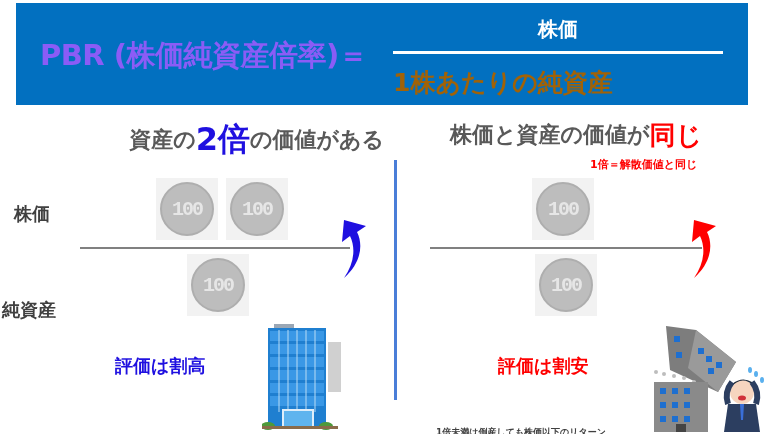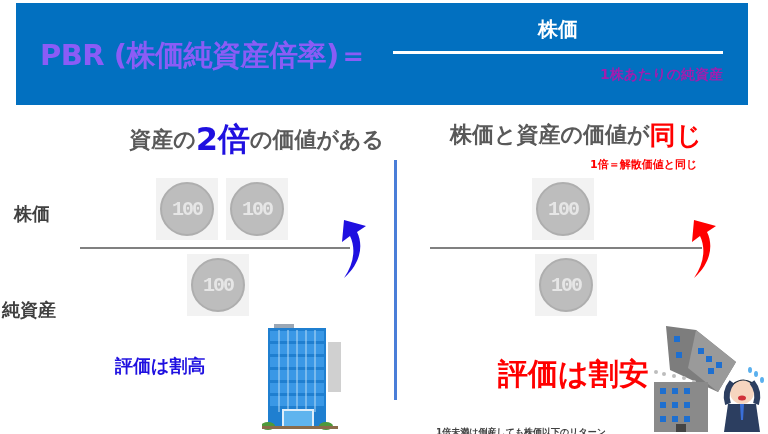--- a/index.html
+++ b/index.html
@@ -21,22 +21,22 @@
     letter-spacing: -0.5px;
   }
   .fraction-num {
     left: 393px; top: 16px; width: 330px; text-align: center;
     color: #fff; font-size: 20px;
   }
   .fraction-line {
     left: 393px; top: 51px; width: 330px; height: 3px; background: #fff;
   }
   .fraction-den {
-    left: 393px; top: 66px; width: 330px; text-align: right;
-    color: #a21caf; font-size: 14px;
+    left: 393px; top: 66px; width: 330px; text-align: left;
+    color: #a16207; font-size: 25px;
   }
 
   
   .head-left {
     left: 0; width: 384px; top: 118px; text-align: right;
     color: #595959; font-size: 22px; white-space: nowrap;
   }
   .head-left .accent { color: #1f10e0; font-size: 32px; vertical-align: -3px; }
   .head-right {
     left: 384px; width: 384px; top: 118px; text-align: center;
@@ -64,21 +64,21 @@
   .coin {
     width: 54px; height: 54px; border-radius: 50%;
     background: #bdbdbd; border: 2px solid #aeaeae; box-sizing: border-box;
     display: flex; align-items: center; justify-content: center;
     color: #e6e6e6; font-family: Liberation Mono, monospace;
     font-size: 20px; font-weight: bold; letter-spacing: -2px;
   }
 
   
   .verdict-left { left: 115px; top: 354px; color: #1f10e0; font-size: 18px; white-space: nowrap; }
-  .verdict-right { left: 498px; top: 354px; color: #ff0000; font-size: 30px; white-space: nowrap; }
+  .verdict-right { left: 498px; top: 354px; color: #ff0000; font-size: 18px; white-space: nowrap; }
   .footnote { left: 436px; top: 402px; color: #404040; font-size: 9px; white-space: nowrap; margin-top: 24px; }
 </style>
 </head>
 <body>
 
 <div class="abs banner"></div>
 <div class="abs formula-lhs">PBR (株価純資産倍率)＝</div>
 <div class="abs fraction-num">株価</div>
 <div class="abs fraction-line"></div>
 <div class="abs fraction-den">1株あたりの純資産</div>

